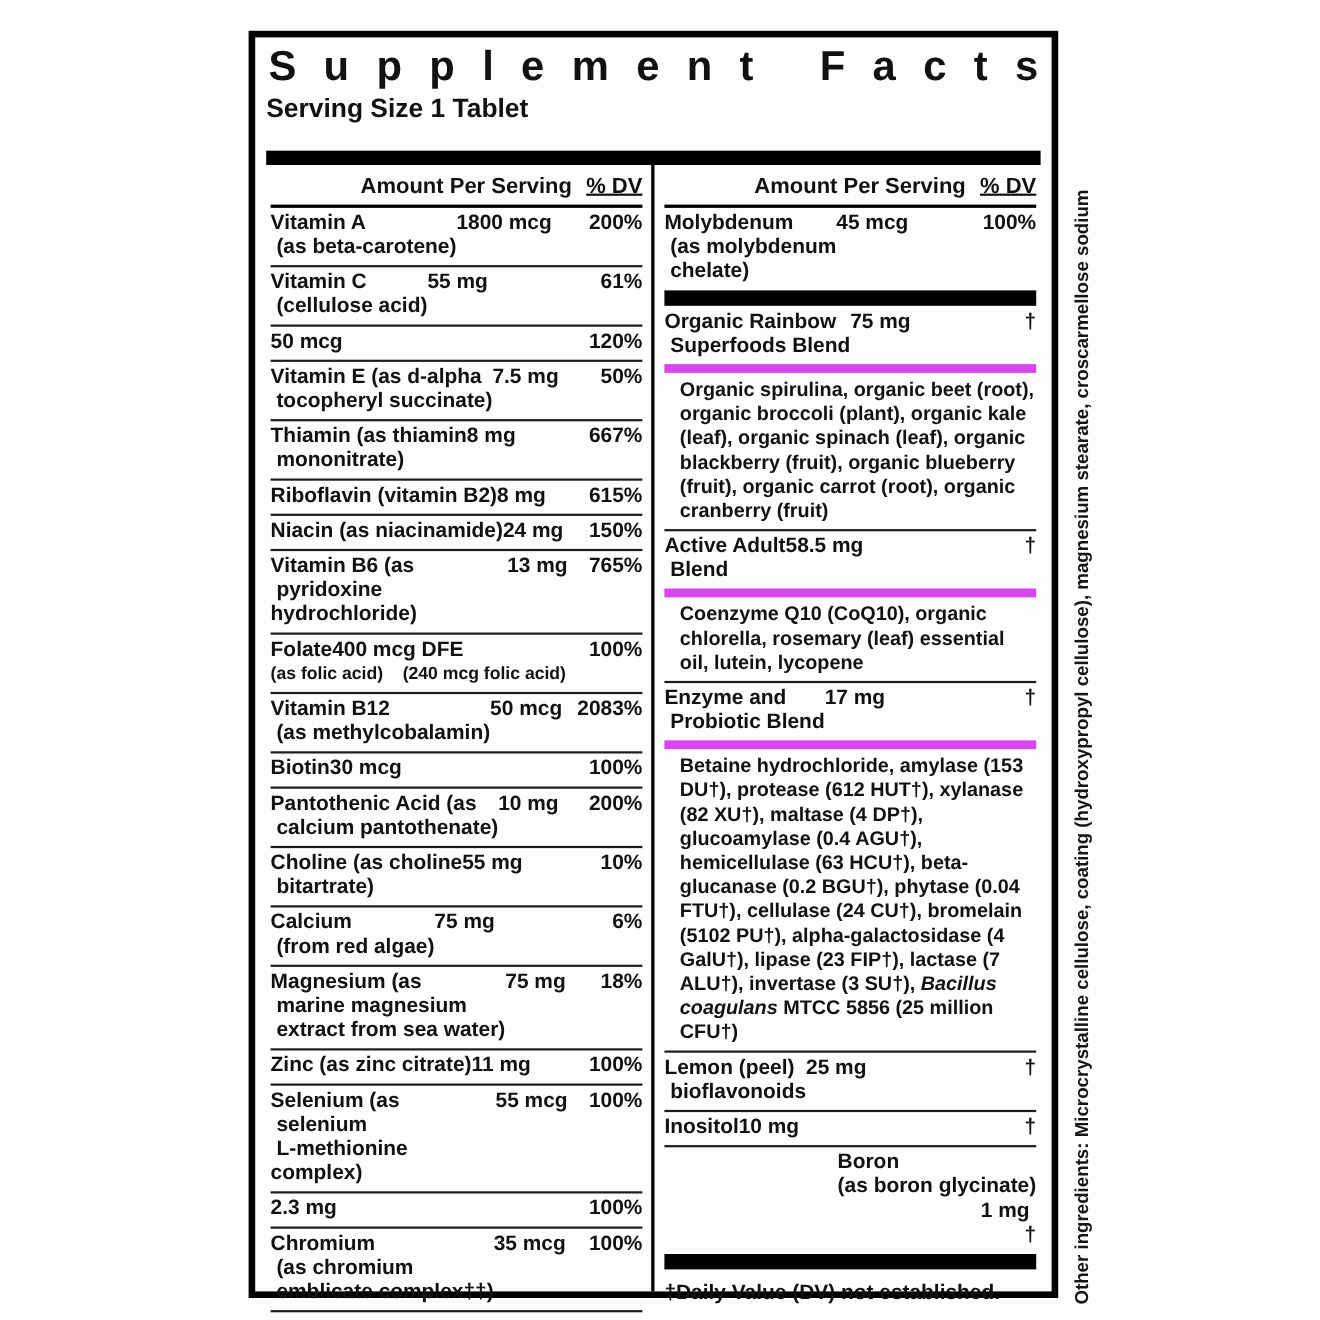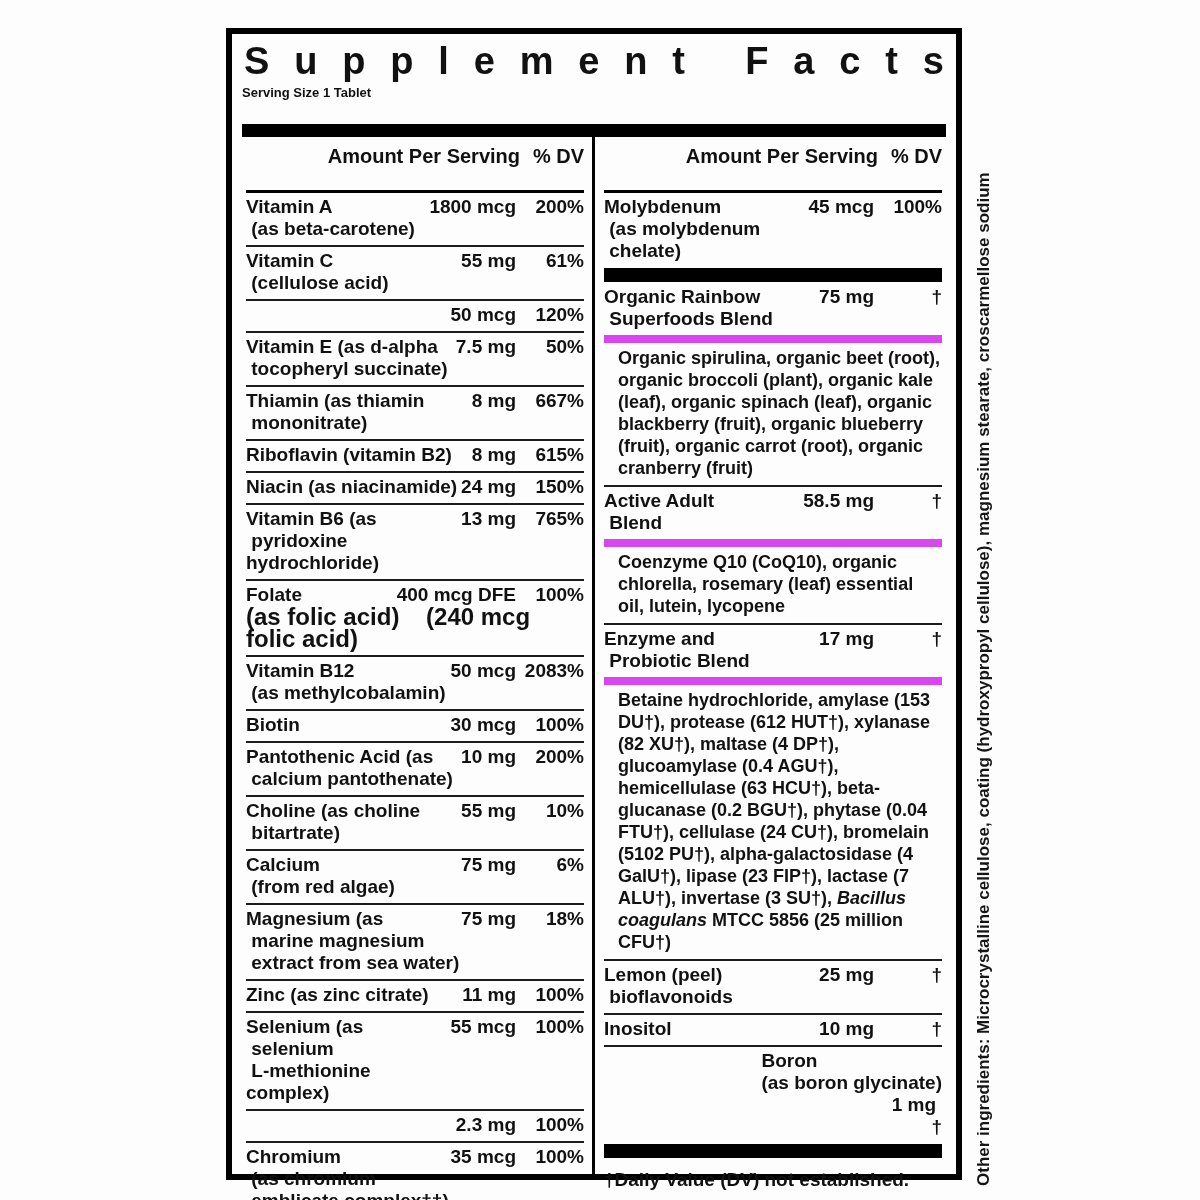--- a/index.html
+++ b/index.html
@@ -14,52 +14,52 @@
   .label{
     position:absolute;left:226px;top:28px;width:736px;height:1152px;
     border:6px solid #000;background:#fdfdfd;box-sizing:border-box;
     display:flex;flex-direction:column;padding:8px 10px 0 10px;
   }
   .title-row{
     display:flex;justify-content:space-between;align-items:flex-start;
     font-size:38px;font-weight:700;line-height:1.05;letter-spacing:0;
     padding:0 2px;
   }
-  .serving{font-size:13px;font-weight:700;margin-top:3px;}
+  .serving{font-size:24px;font-weight:700;margin-top:3px;}
   .top-bar{height:13px;background:#000;margin-top:24px;}
   .columns{display:flex;flex:1;min-height:0;}
   .col{flex:1;display:flex;flex-direction:column;padding:0 4px;min-width:0;}
   .col.left{padding-right:8px;}
   .col.right{padding-left:9px;}
   .divider{width:3px;background:#000;}
   .col-header{
     display:flex;align-items:flex-start;
     font-size:20px;font-weight:700;
-    padding:8px 0 22px 0;border-bottom:3px solid #000;
+    padding:8px 0 5px 0;border-bottom:3px solid #000;
   }
   .col-header .amount-header{margin-left:auto;}
-  .col-header .dv-header{min-width:64px;text-align:right;}
+  .col-header .dv-header{min-width:64px;text-align:right;text-decoration:underline;}
   .row{border-bottom:2px solid #1c1c1c;padding:3px 0 5px 0;}
   .row.noborder{border-bottom:none;}
   .row.blend{border-bottom:8px solid #d946ef;}
   .row-main{display:flex;align-items:flex-start;}
   .row.align-end .row-main{align-items:flex-end;flex-direction:column;}
   .cell-name{
     font-size:19px;font-weight:700;line-height:22px;
     white-space:pre-wrap;
   }
   .cell-amount{
-    flex:1;text-align:right;font-size:19px;font-weight:700;line-height:22px;
+    flex:1;font-size:19px;font-weight:700;line-height:22px;
     white-space:nowrap;padding-right:6px;
   }
   .cell-dv{
     min-width:62px;text-align:right;font-size:19px;font-weight:700;line-height:22px;
     white-space:nowrap;
   }
-  .row-sub{font-size:24px;font-weight:700;line-height:22px;white-space:pre-wrap;}
+  .row-sub{font-size:16px;font-weight:700;line-height:22px;white-space:pre-wrap;}
   .desc{
     border-bottom:2px solid #1c1c1c;padding:4px 0 6px 14px;
     font-size:18px;font-weight:700;line-height:22px;
   }
   .sep-bar{height:14px;background:#000;margin:1px 0 1px 0;}
   .footnote{font-size:19px;font-weight:700;padding:10px 0 0 0;}
   .vertical-text{
     position:absolute;left:974px;top:28px;height:1158px;
     writing-mode:vertical-rl;transform:rotate(180deg);
     font-size:17px;font-weight:700;white-space:nowrap;color:#151515;

